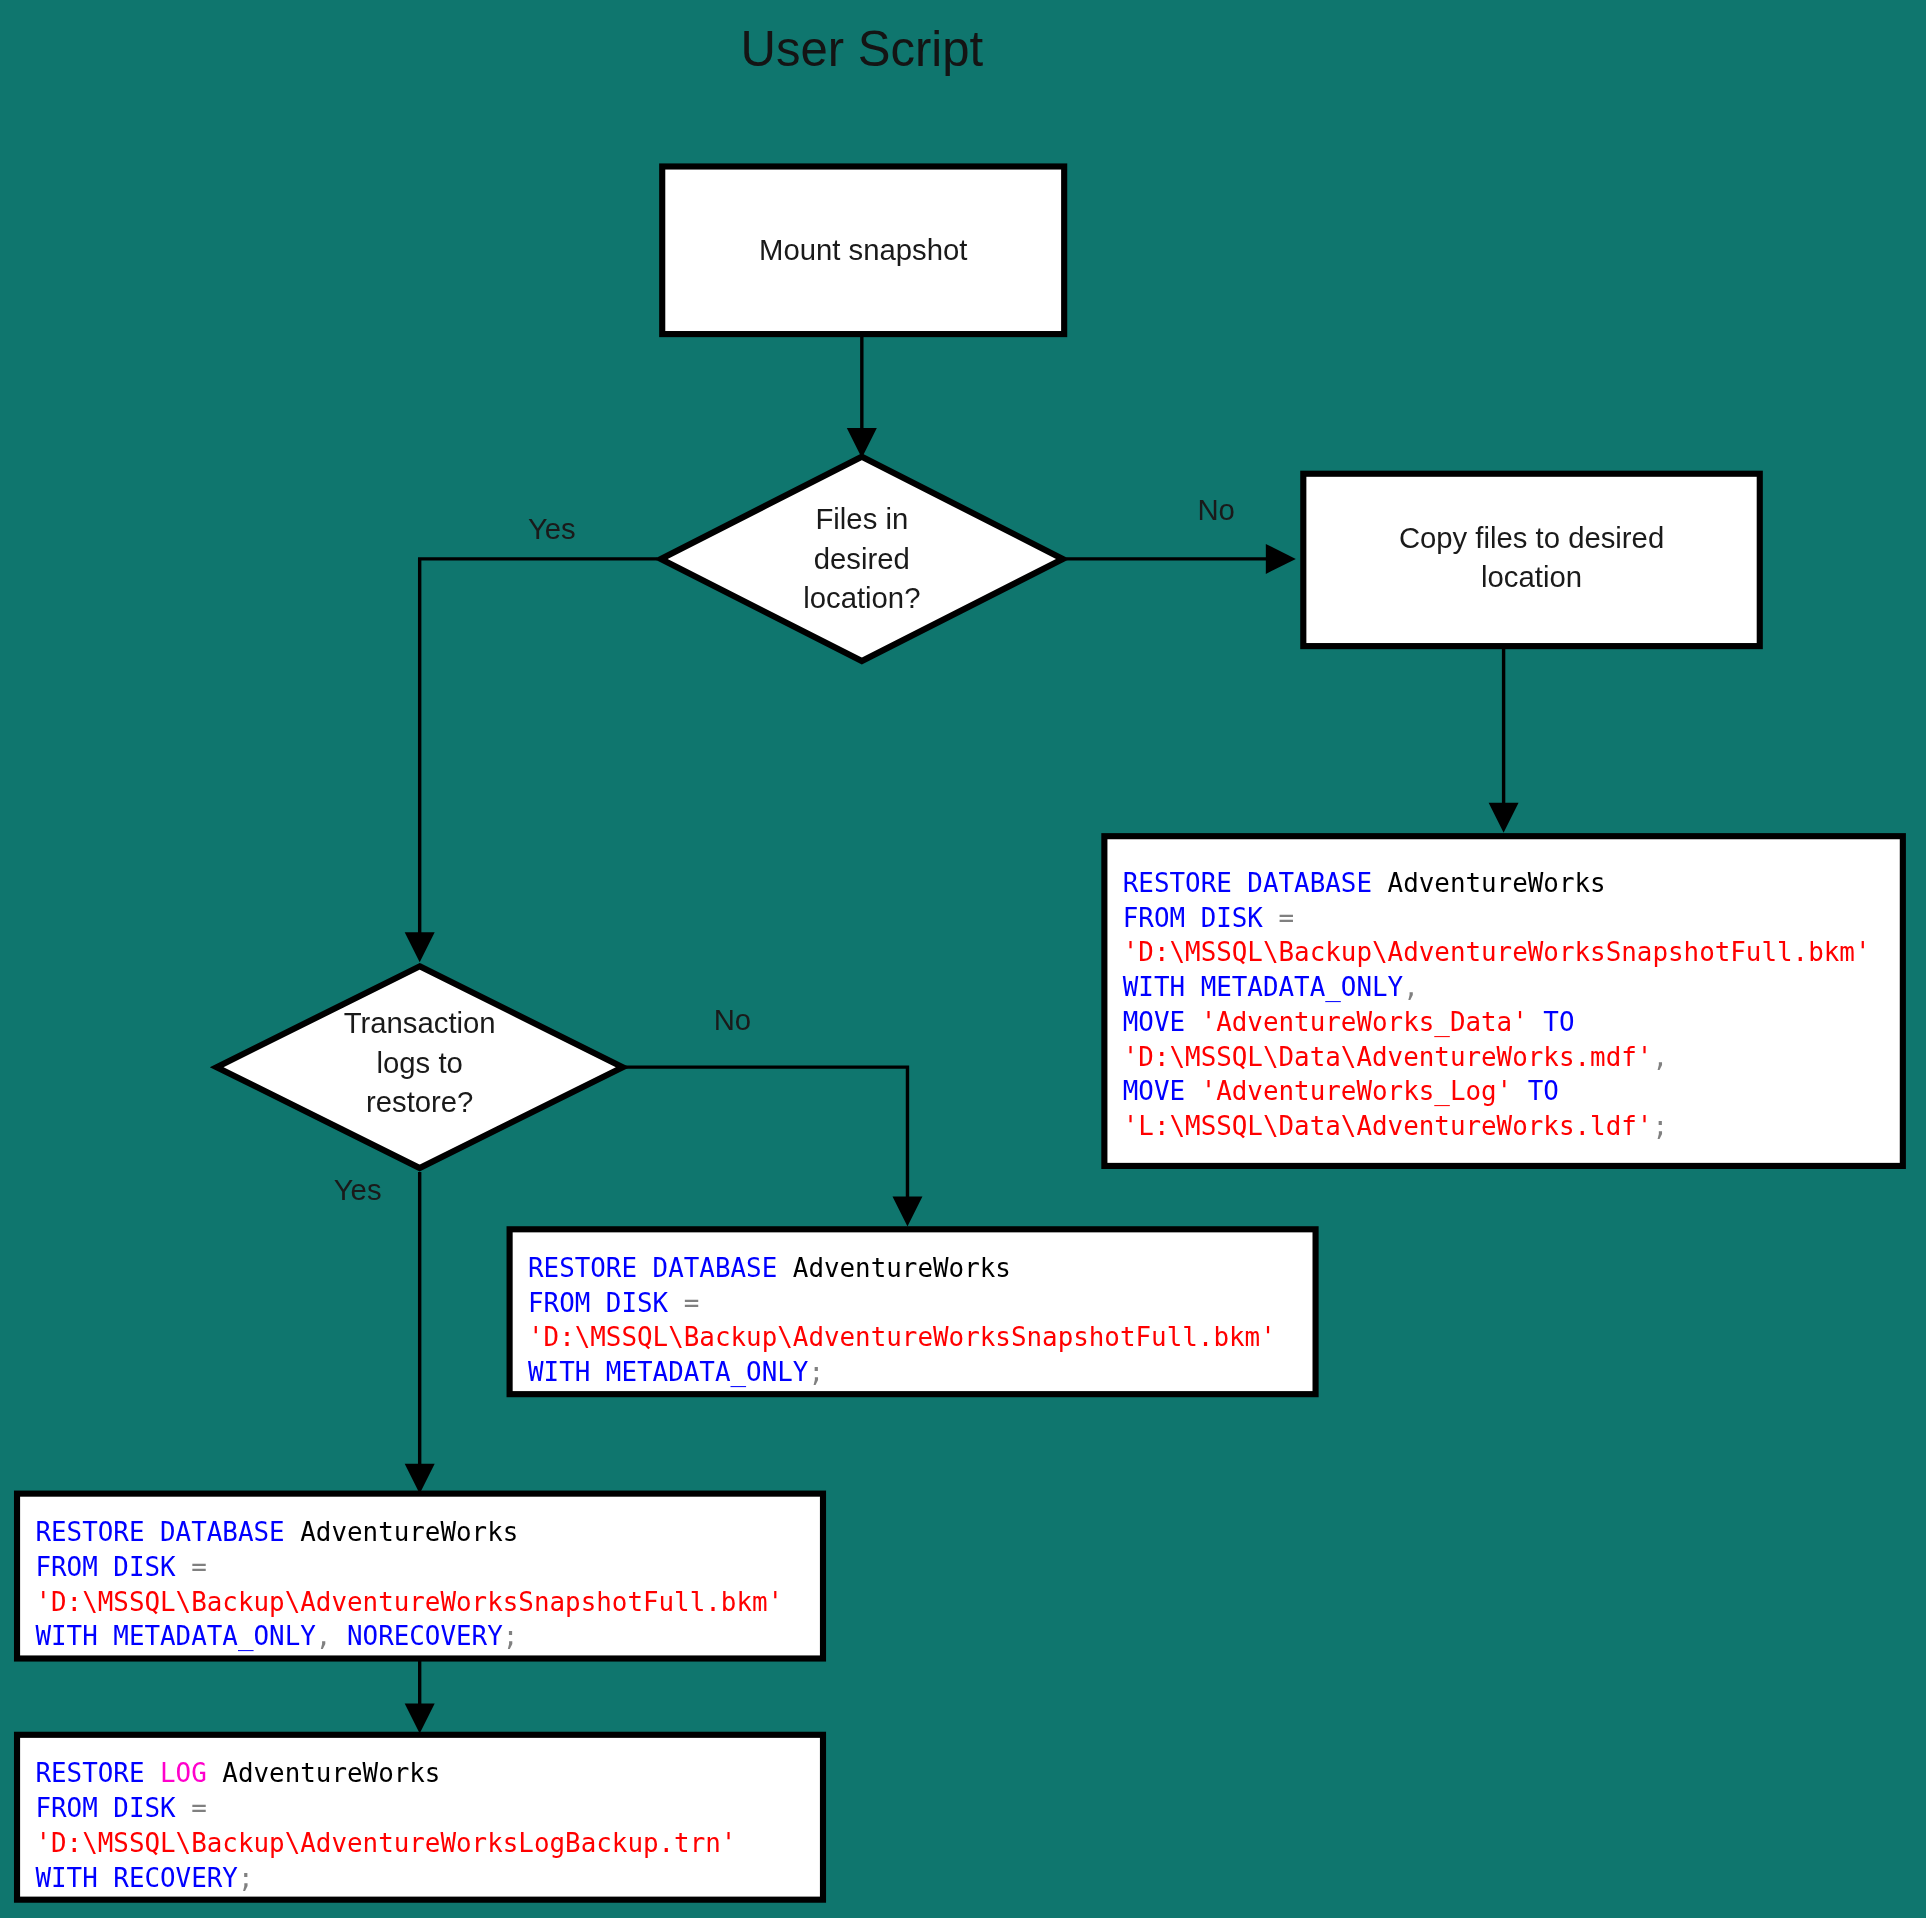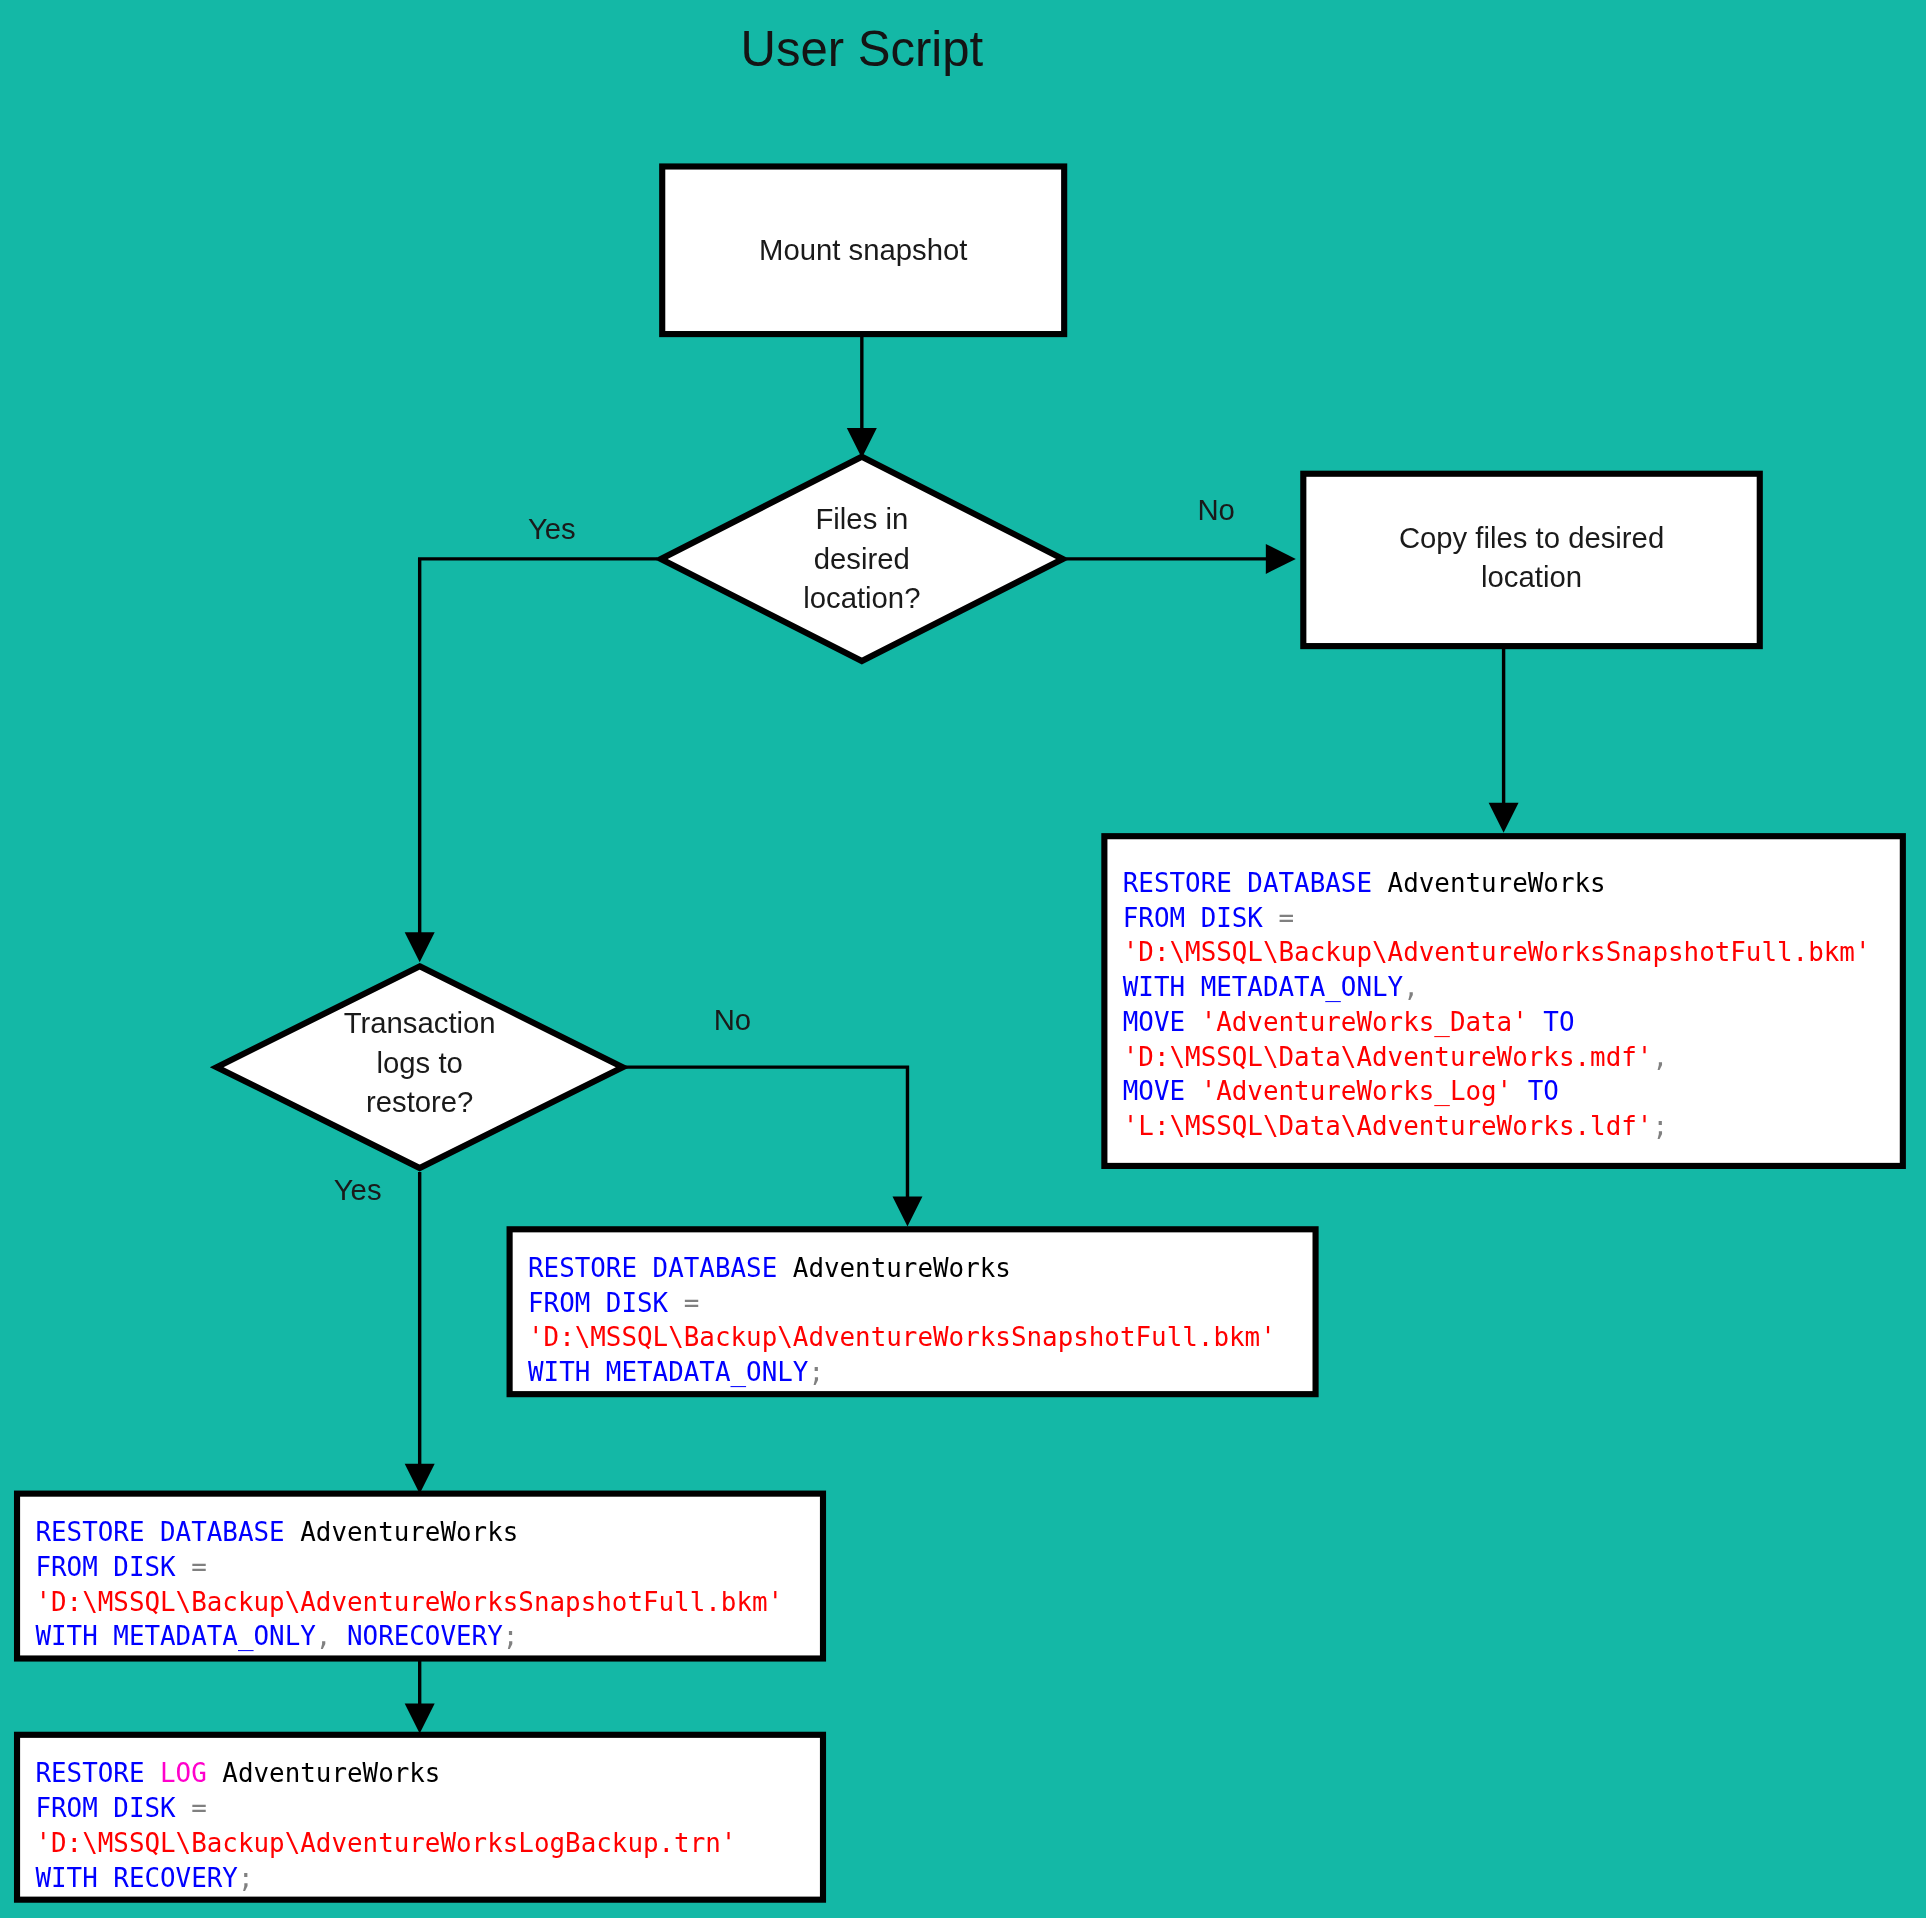--- a/index.html
+++ b/index.html
@@ -75,21 +75,21 @@
   }
   .kw  { fill: #0000ff; }
   .kw2 { fill: #ff00cc; }
   .str { fill: #ff0000; }
   .idn { fill: #000000; }
   .pun { fill: #808080; }
 </style>
 </head>
 <body style="background: rgb(226, 226, 226);">
 
-<div id="flow-root" style="background: #14b8a6;">
+<div id="flow-root" style="background: #0f766e;">
   <svg id="flow-svg" viewBox="0 0 2827 2816" xmlns="http://www.w3.org/2000/svg">
 
     <text class="diagram-title" x="1265" y="78">User Script</text>
 
     <g>
 
       <path class="connector" d="M 1265 492 L 1265 640"></path>
       <polygon class="arrowhead" points="1265,672 1243,628 1287,628"></polygon>
 
       <path class="connector" d="M 1565 820 L 1870 820"></path>

